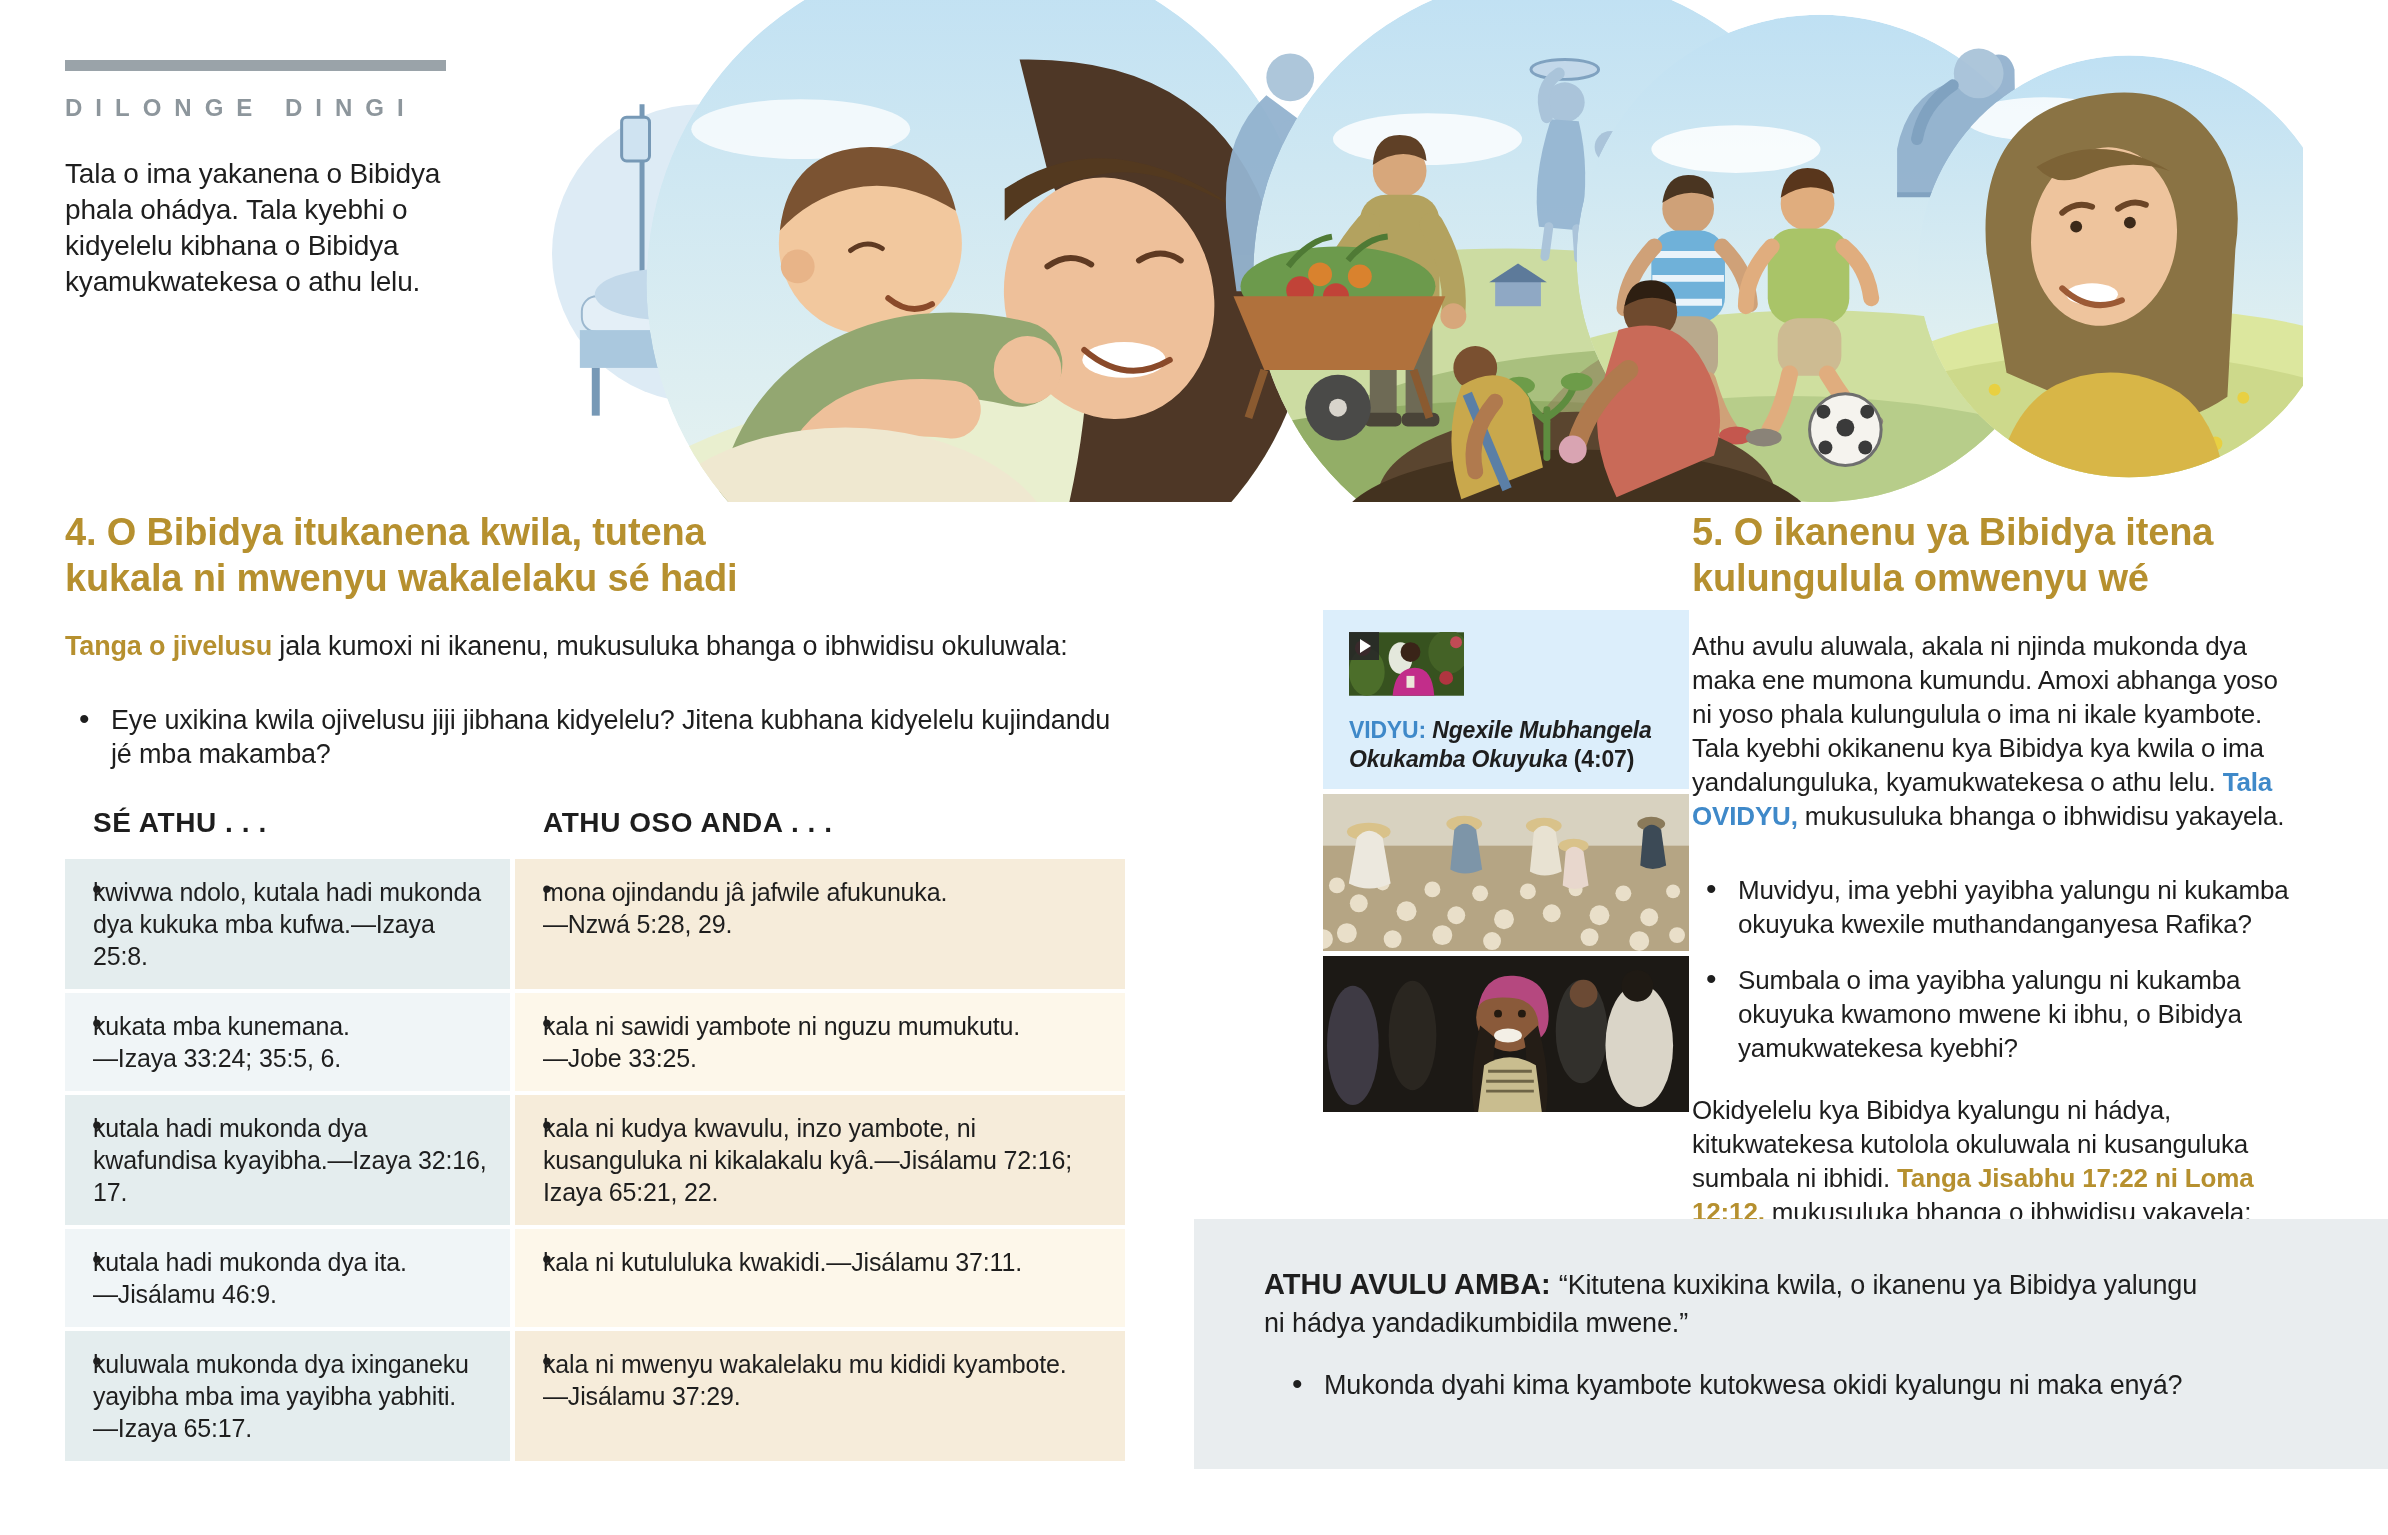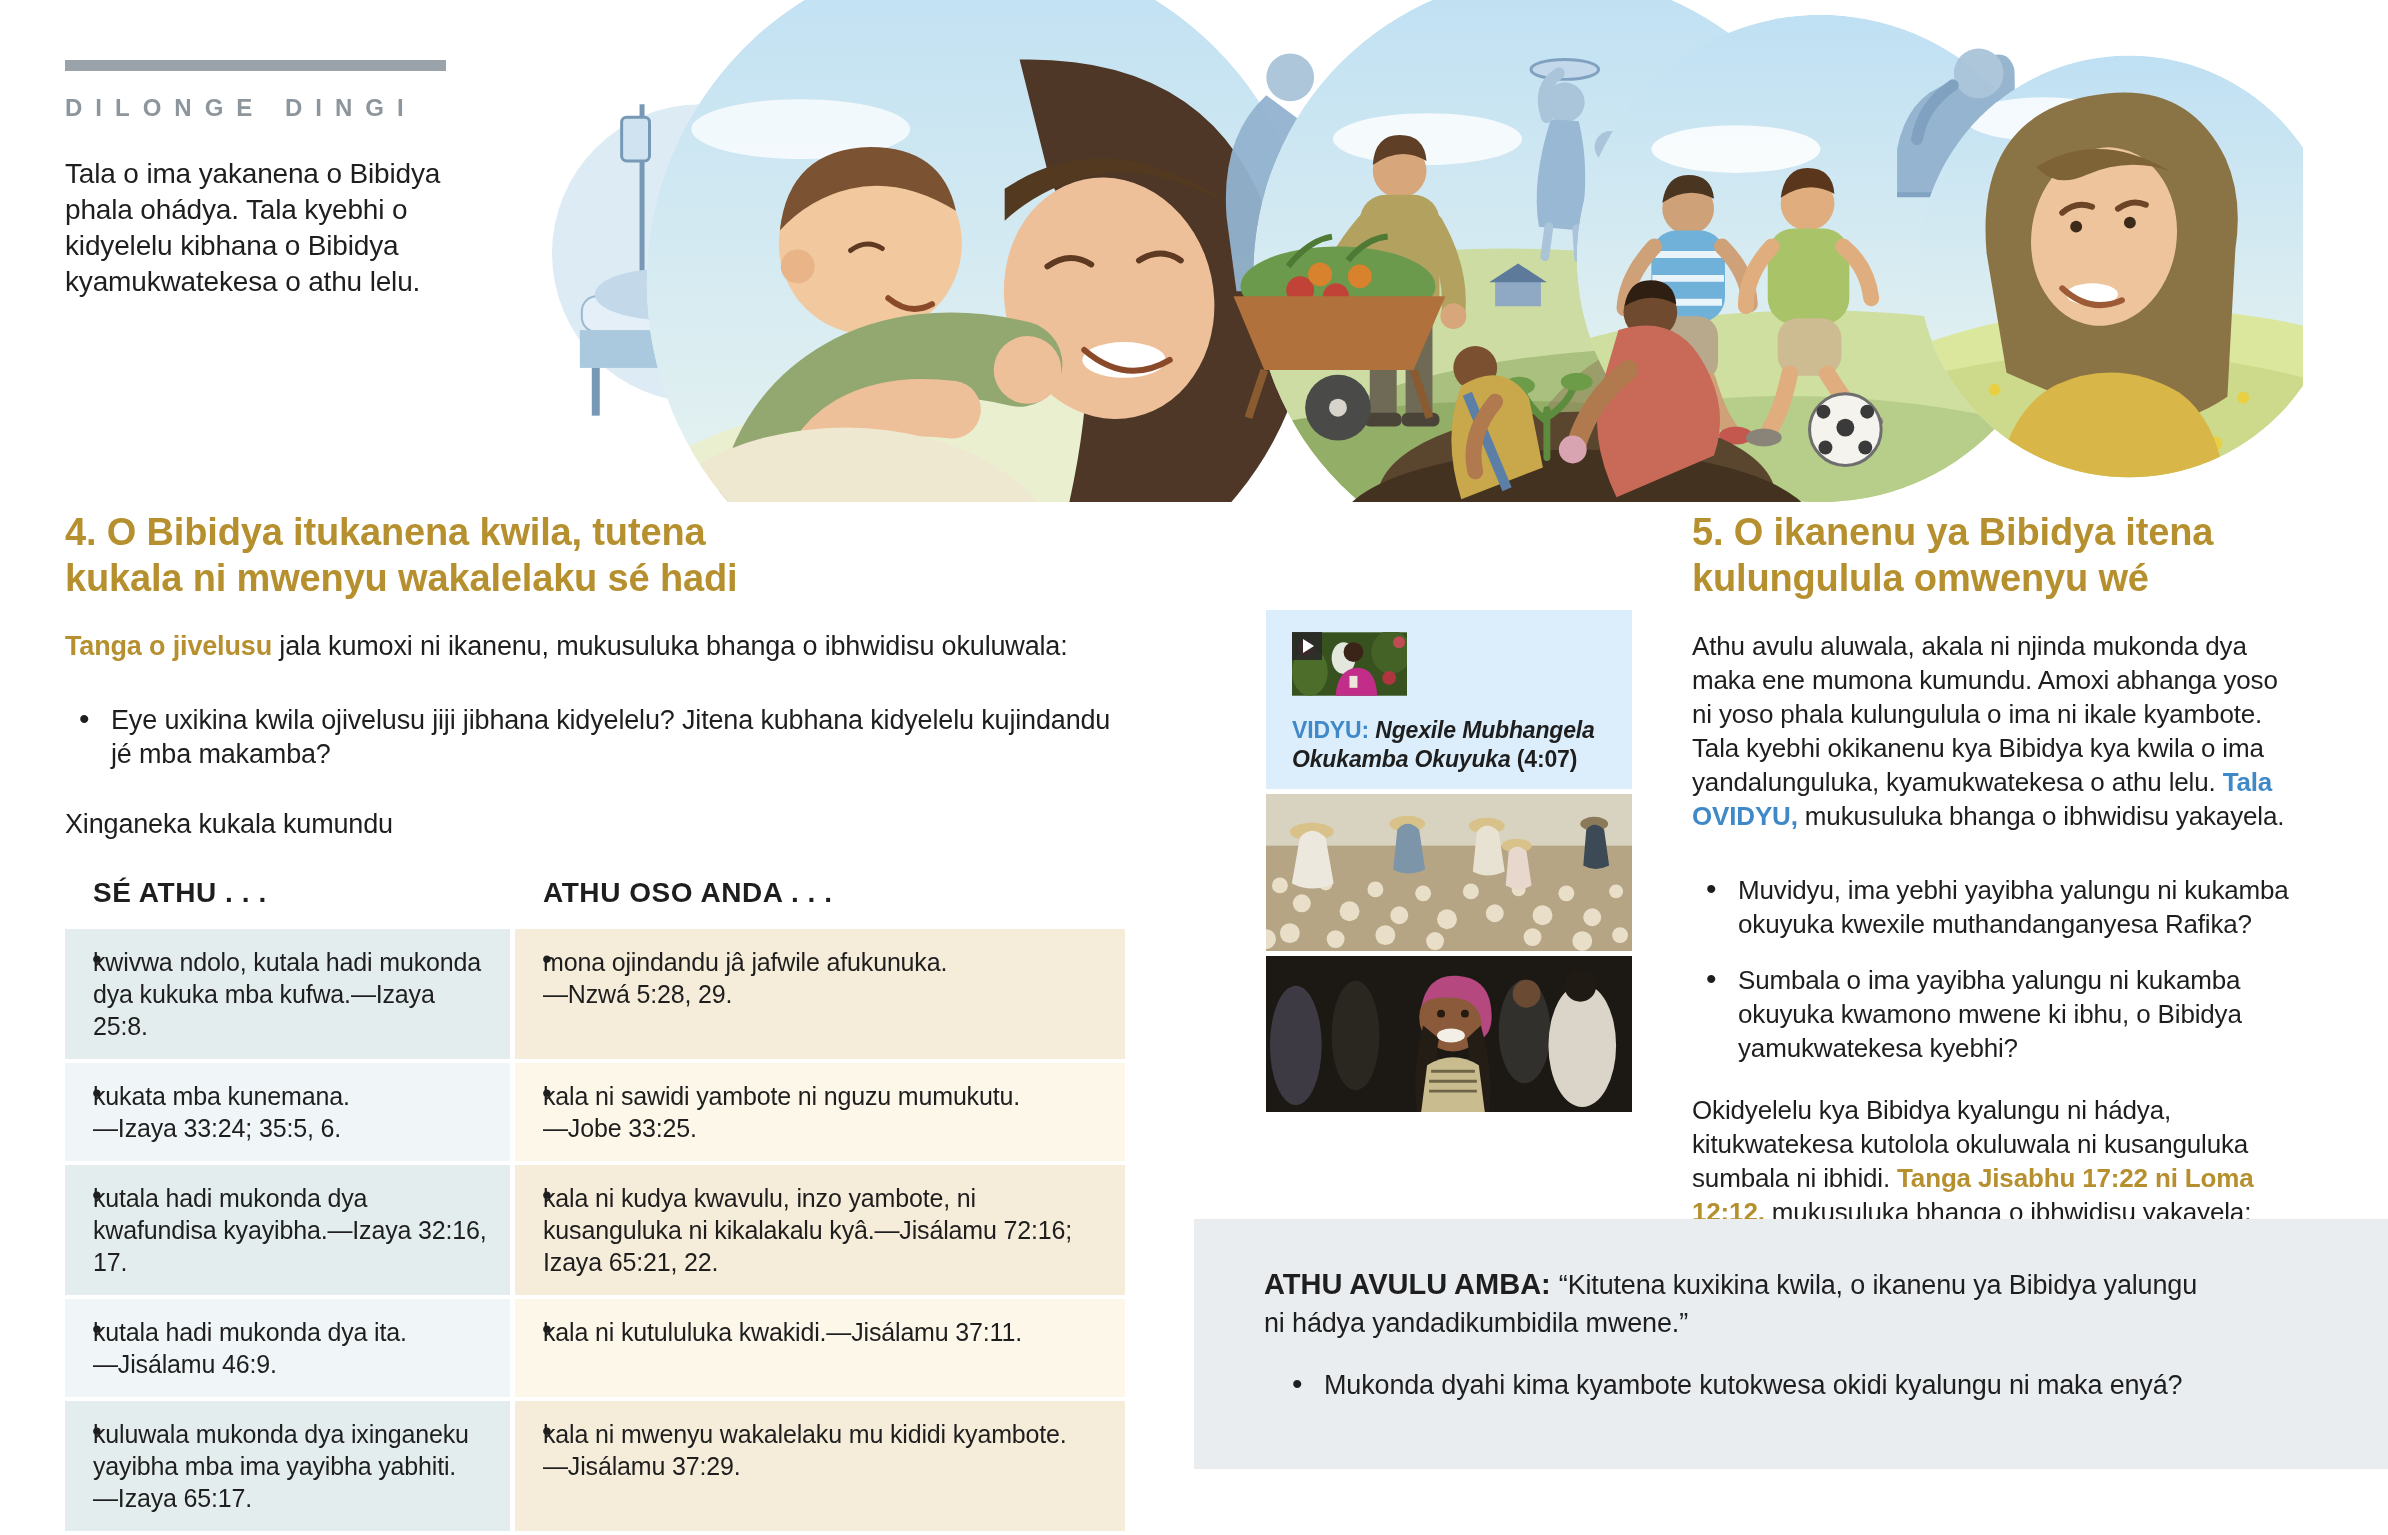--- a/index.html
+++ b/index.html
@@ -42,21 +42,21 @@
   .table-intro{font-size:27px;line-height:34px;margin-top:36px;}
   .compare-table{display:grid;grid-template-columns:445px 610px;column-gap:5px;row-gap:4px;margin-top:22px;}
   .th{font-size:28px;font-weight:bold;padding:14px 0 16px 28px;letter-spacing:0.02em;}
   .cell{position:relative;font-size:25px;line-height:32px;padding:17px 16px 17px 28px;white-space:pre-line;}
   .cell::before{content:"\2022";position:absolute;left:27px;top:14px;font-size:28px;}
   .cell.l.odd{background:var(--table_left_row_odd);}
   .cell.l.even{background:var(--table_left_row_even);}
   .cell.r.odd{background:var(--table_right_row_odd);}
   .cell.r.even{background:var(--table_right_row_even);}
   
-  .col-video{position:absolute;left:1266px;top:610px;width:366px;}
+  .col-video{position:absolute;left:1323px;top:610px;width:366px;}
   .video-box{background:var(--video_box_bg);padding:22px 26px 26px 26px;height:179px;}
   .thumb{position:relative;width:115px;height:64px;cursor:pointer;overflow:hidden;}
   .thumb svg{display:block;width:100%;height:100%;}
   .play-btn{position:absolute;left:0;top:0;width:30px;height:28px;background:rgba(40,40,40,.88);
     display:flex;align-items:center;justify-content:center;}
   .play-btn::after{content:"";display:block;width:0;height:0;border-left:11px solid #fff;
     border-top:7px solid transparent;border-bottom:7px solid transparent;margin-left:3px;}
   .video-caption{margin-top:20px;font-size:23px;line-height:29px;font-weight:bold;}
   .video-caption .vtitle{font-style:italic;}
   .photo{width:366px;overflow:hidden;margin-top:5px;}
@@ -287,21 +287,20 @@
     </svg>
   </div>
 
   <section class="col-left">
     <h2>4. O Bibidya itukanena kwila, tutena
 kukala ni mwenyu wakalelaku sé hadi</h2>
     <p class="para"><span class="gold">Tanga o jivelusu</span><span> jala kumoxi ni ikanenu, mukusuluka bhanga o ibhwidisu okuluwala:</span></p>
     <ul class="bullets">
       <li>Eye uxikina kwila ojivelusu jiji jibhana kidyelelu? Jitena kubhana kidyelelu kujindandu jé mba makamba?</li>
     </ul>
-    <p class="table-intro">Xinganeka kukala kumundu</p>
 
     <div class="compare-table">
       <div class="th">SÉ ATHU . . .</div>
       <div class="th">ATHU OSO ANDA . . .</div>
 
       <div class="cell l odd">kwivwa ndolo, kutala hadi mukonda dya kukuka mba kufwa.—Izaya 25:8.</div>
       <div class="cell r odd">mona ojindandu jâ jafwile afukunuka.
 —Nzwá 5:28, 29.</div>
 
       <div class="cell l even">kukata mba kunemana.

